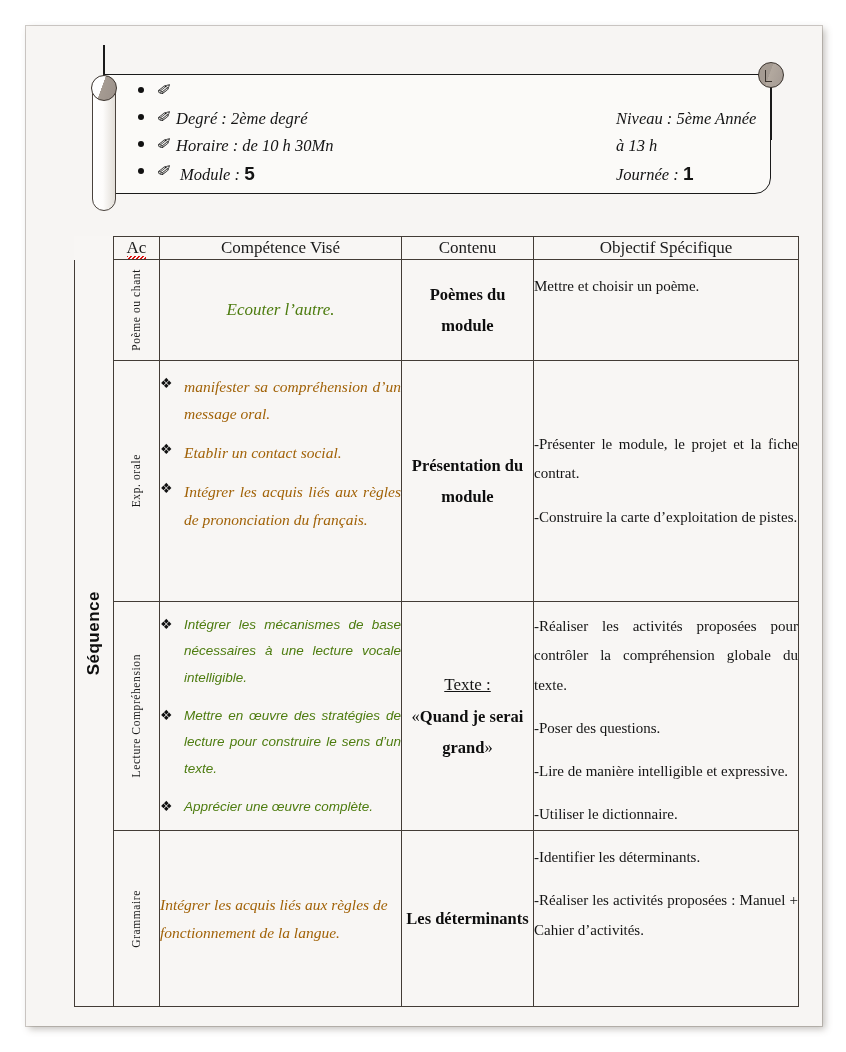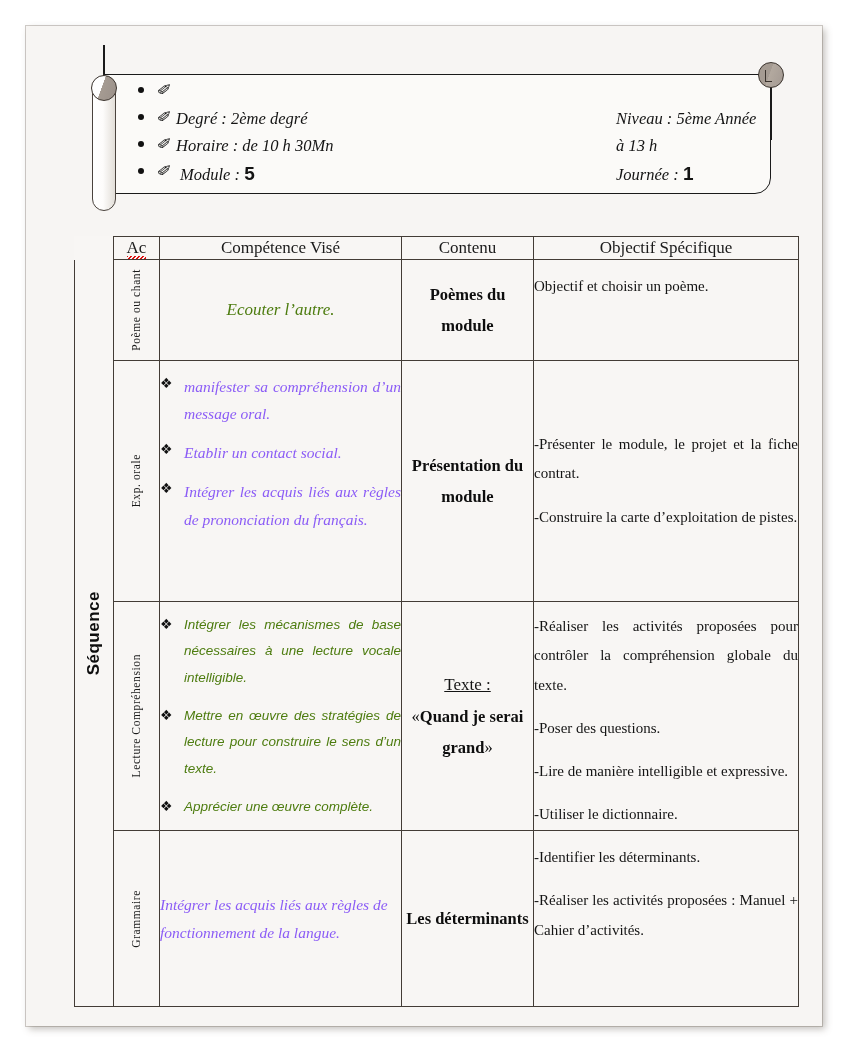--- a/index.html
+++ b/index.html
@@ -216,21 +216,21 @@
     color: #0e0e0e;
     white-space: nowrap;
   }
 
   
   .cell-pad { padding: 8px 9px; }
   .script {
     font-family: "Liberation Serif", serif;
     font-style: italic;
     font-size: 15.5px;
-    color: #8b5cf6;
+    color: #a16207;
     line-height: 1.75;
     text-align: justify;
   }
   .script-sm {
     font-family: Liberation Sans, sans-serif;
     font-style: italic;
     font-size: 13.5px;
     color: #4d7c0f;
     line-height: 1.95;
     text-align: justify;
@@ -370,21 +370,21 @@
             <span class="vert-txt">Poème ou chant</span>
           </div>
         </td>
         <td class="cell-pad">
           <div class="script-center">Ecouter l’autre.</div>
         </td>
         <td class="cell-pad">
           <div class="bold-center">Poèmes du module</div>
         </td>
         <td class="cell-pad" style="vertical-align:top;padding-top:12px;">
-          <p class="plain obj-line">Objectif et choisir un poème.</p>
+          <p class="plain obj-line">Mettre et choisir un poème.</p>
         </td>
       </tr>
 
       <tr>
         <td style="height:240px">
           <div class="vert-wrap">
             <span class="vert-txt">Exp. orale</span>
           </div>
         </td>
         <td class="cell-pad" style="vertical-align:top;padding-top:12px;">

